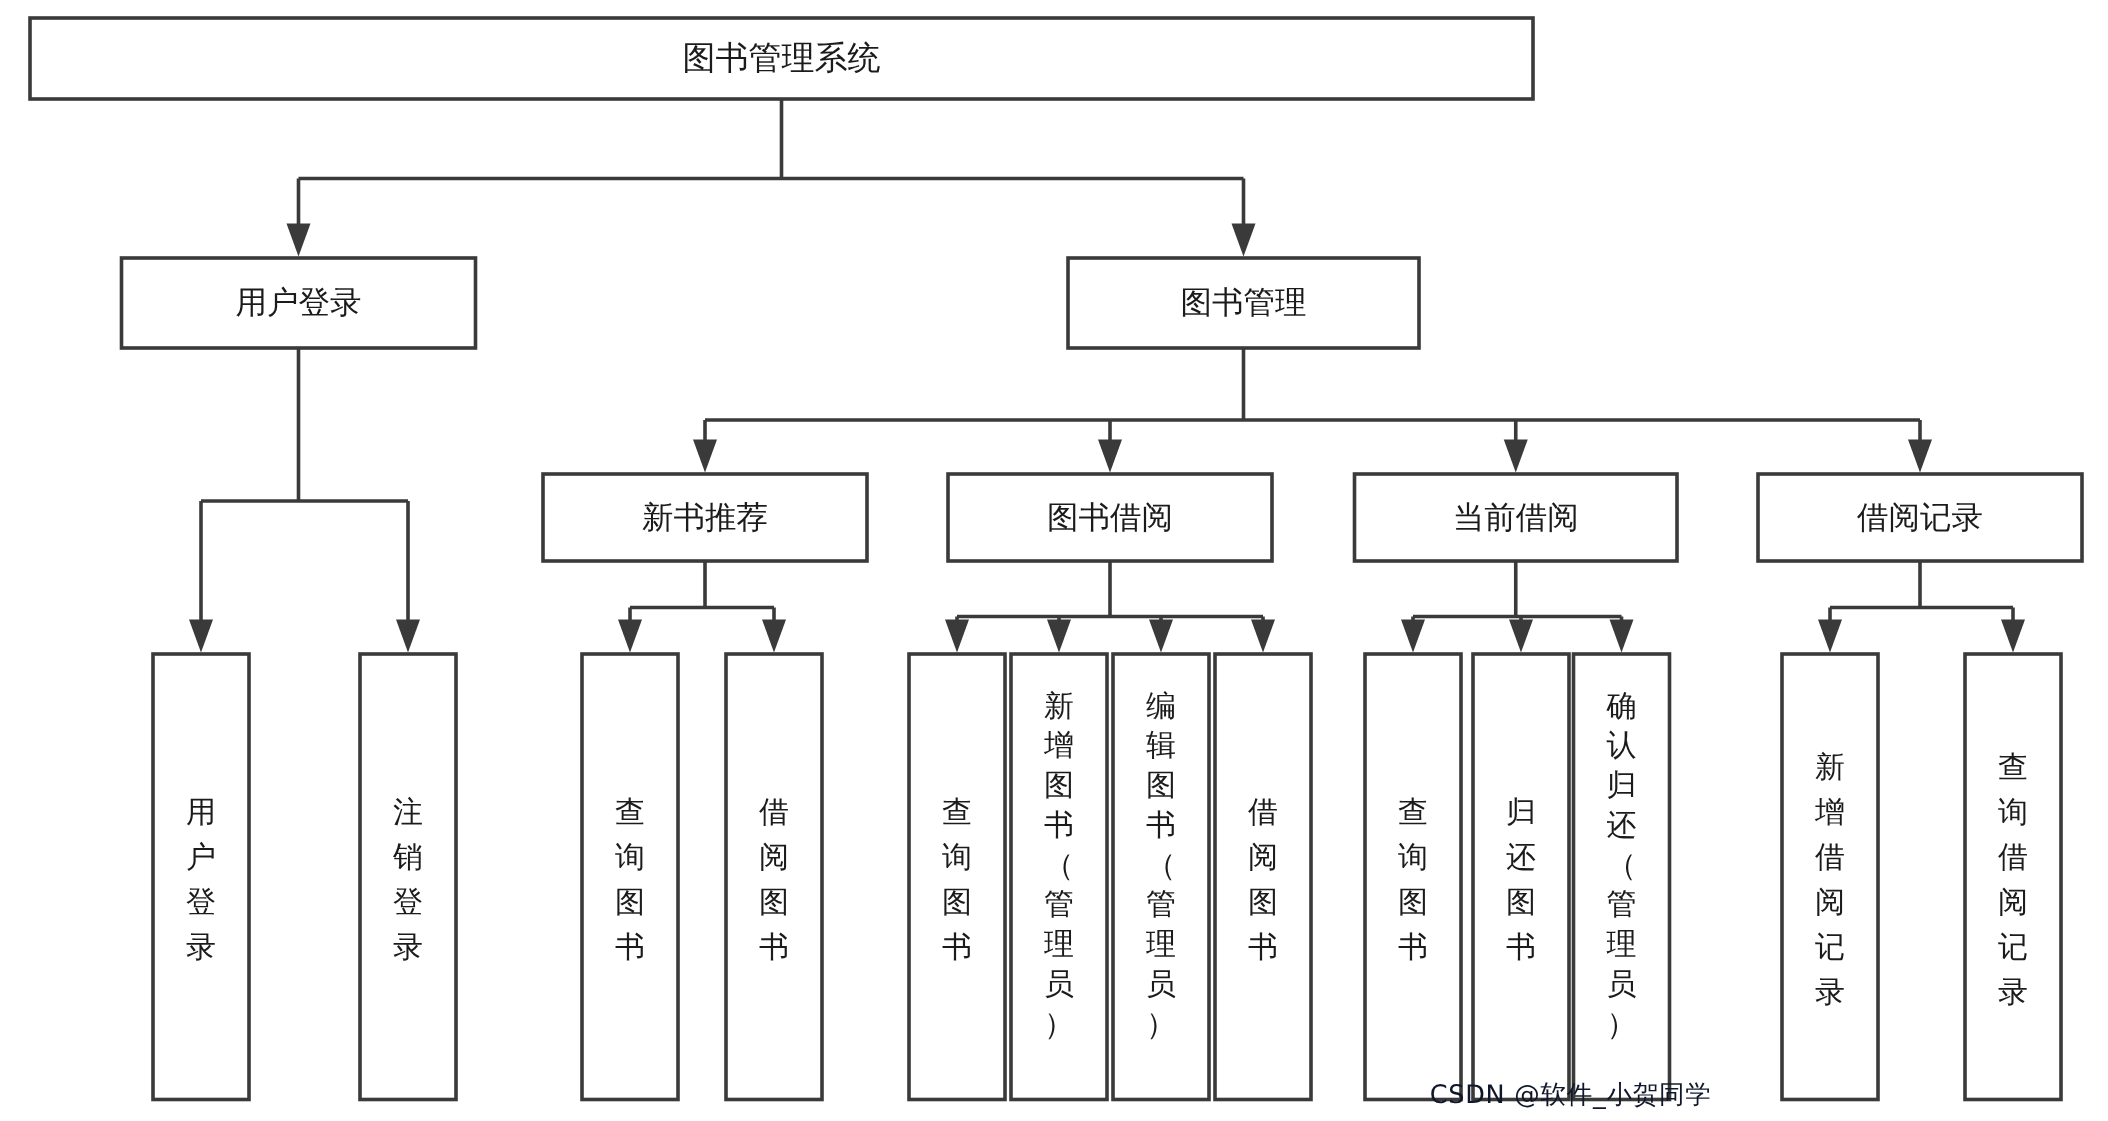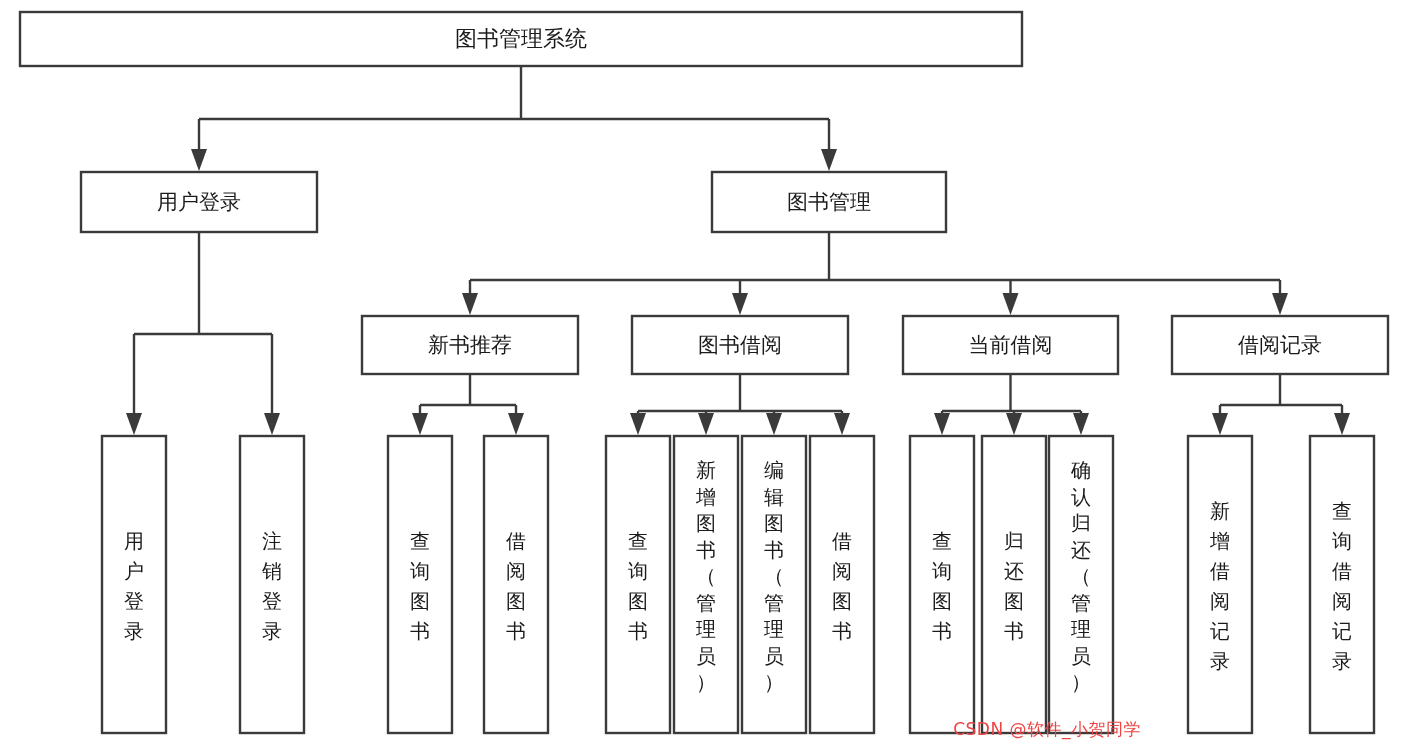--- a/index.html
+++ b/index.html
@@ -57,21 +57,21 @@
   .arrow-head {
     fill: #3a3a3a;
     stroke: none;
   }
   .watermark-text {
     position: absolute;
     right: 8px;
     bottom: 6px;
     font-family: "DejaVu Sans", "Liberation Sans", sans-serif;
     font-size: 17px;
-    color: #ef4444;
+    color: #0f172a;
     letter-spacing: 0.5px;
     white-space: nowrap;
     user-select: none;
   }
 </style>
 </head>
 <body>
 
 <div id="diagram-root">
   <svg class="diagram-canvas" id="diagram-svg" viewBox="0 0 1405 747" xmlns="http://www.w3.org/2000/svg">

